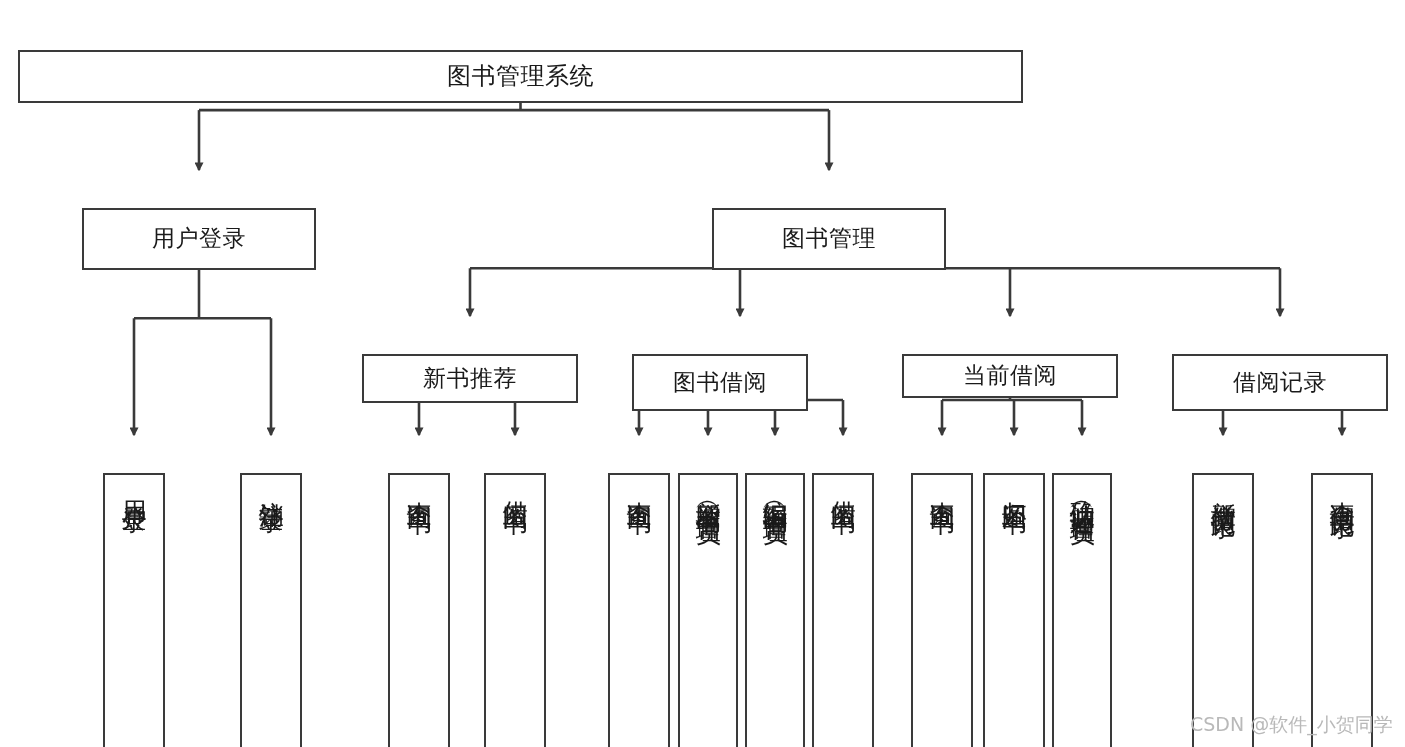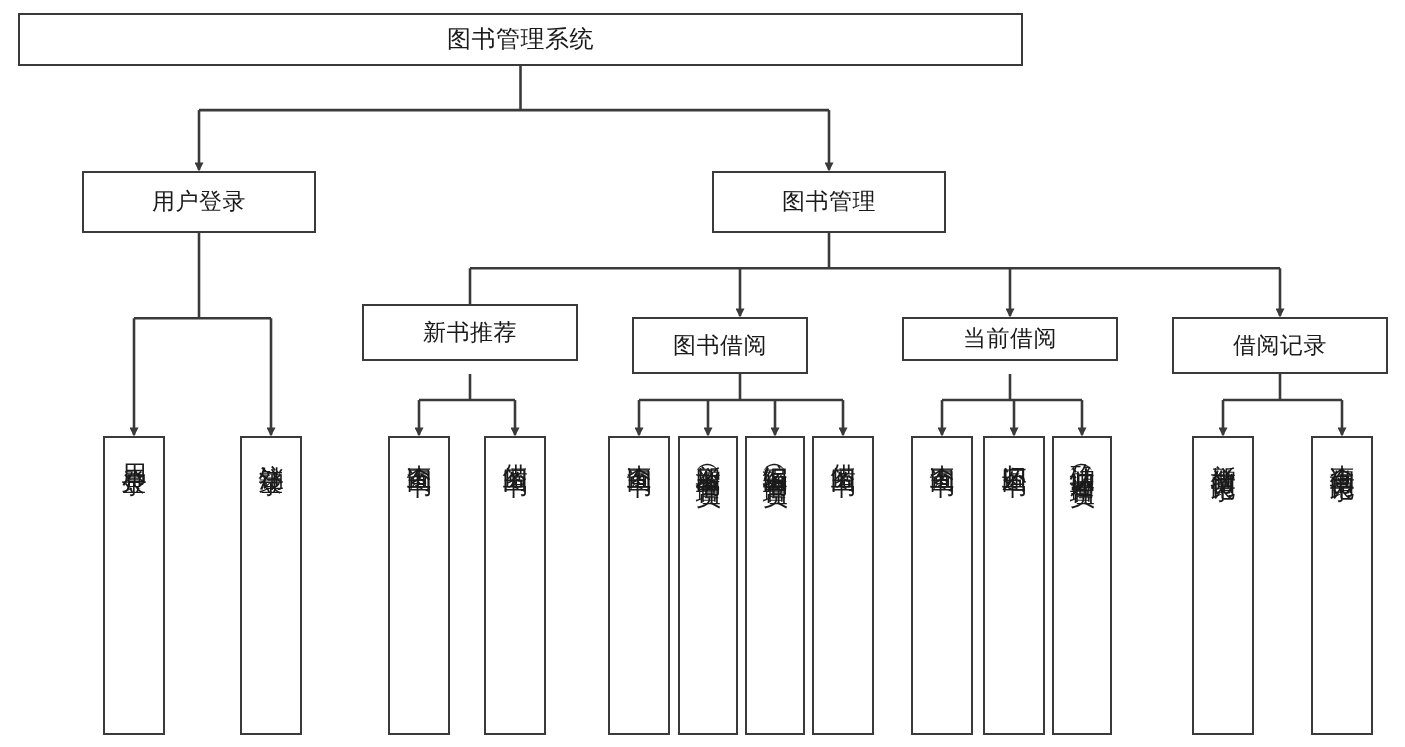--- a/index.html
+++ b/index.html
@@ -27,20 +27,21 @@
   }
   .node {
     position: absolute;
     box-sizing: border-box;
     background: #ffffff;
     border: 2px solid #3a3a3a;
     display: flex;
     align-items: center;
     justify-content: center;
     color: #1a1a1a;
+    margin-top: 37px;
   }
   .node-label {
     display: block;
     text-align: center;
     line-height: 1.18;
     letter-spacing: 0.5px;
   }
   .node.horizontal .node-label {
     writing-mode: horizontal-tb;
     font-size: 23px;
@@ -117,21 +118,21 @@
   <div id="node-layer">
       <div class="node horizontal root" style="left: 18px; top: 13px; width: 1005px; height: 53px;">
         <span class="node-label">图书管理系统</span>
       </div>
       <div class="node horizontal" style="left: 82px; top: 171px; width: 234px; height: 62px;">
         <span class="node-label">用户登录</span>
       </div>
       <div class="node horizontal" style="left: 712px; top: 171px; width: 234px; height: 62px;">
         <span class="node-label">图书管理</span>
       </div>
-      <div class="node horizontal" style="left: 362px; top: 304px; width: 216px; height: 57px;">
+      <div class="node horizontal" style="left: 362px; top: 317px; width: 216px; height: 49px;">
         <span class="node-label">新书推荐</span>
       </div>
       <div class="node horizontal" style="left: 632px; top: 317px; width: 176px; height: 57px;">
         <span class="node-label">图书借阅</span>
       </div>
       <div class="node horizontal" style="left: 902px; top: 317px; width: 216px; height: 44px;">
         <span class="node-label">当前借阅</span>
       </div>
       <div class="node horizontal" style="left: 1172px; top: 317px; width: 216px; height: 57px;">
         <span class="node-label">借阅记录</span>
@@ -170,14 +171,15 @@
         <span class="node-label">确认归还（管理员）</span>
       </div>
       <div class="node vertical" style="left: 1192px; top: 436px; width: 62px; height: 299px;">
         <span class="node-label">新增借阅记录</span>
       </div>
       <div class="node vertical" style="left: 1311px; top: 436px; width: 62px; height: 299px;">
         <span class="node-label">查询借阅记录</span>
       </div>
     </div>
 
+  <div class="watermark" style="left:1190px; top:712px;">CSDN @软件_小贺同学</div>
 
 </div>
 
 </body></html>

